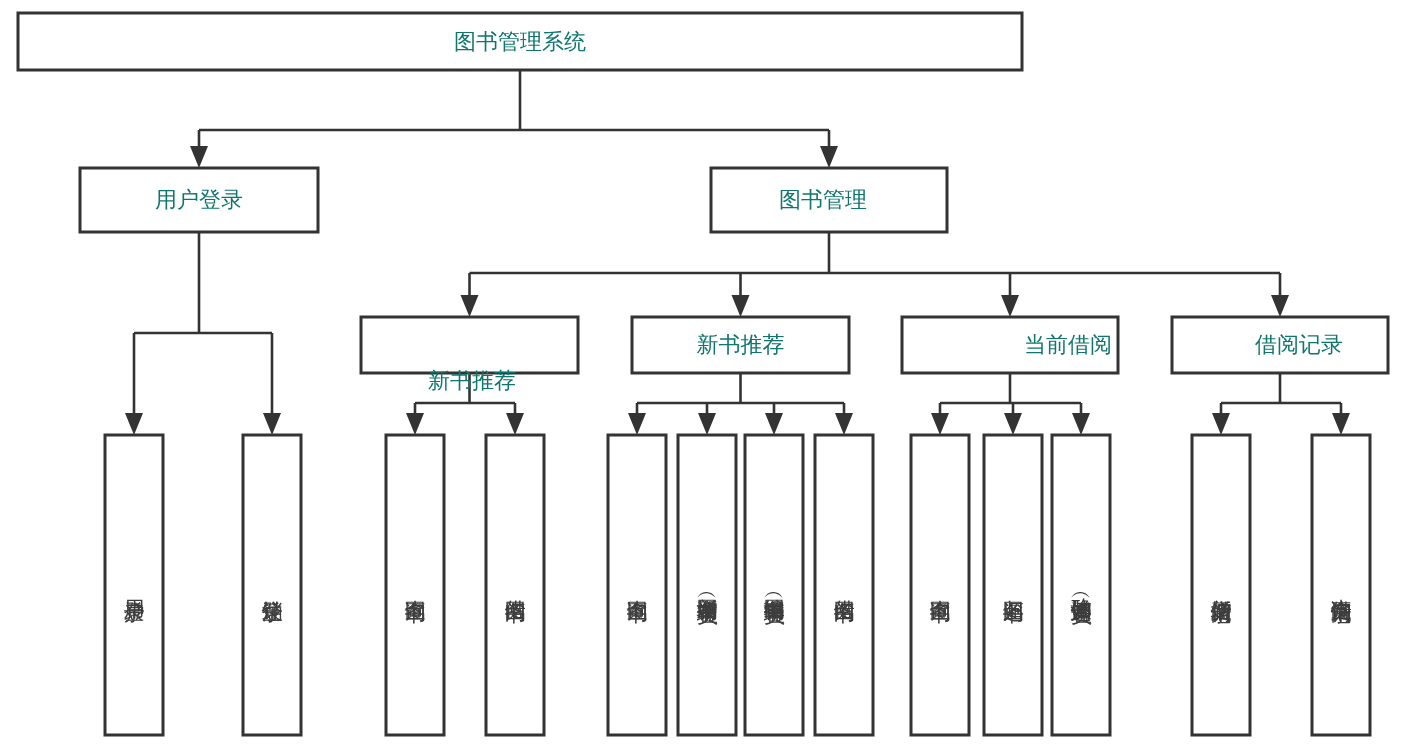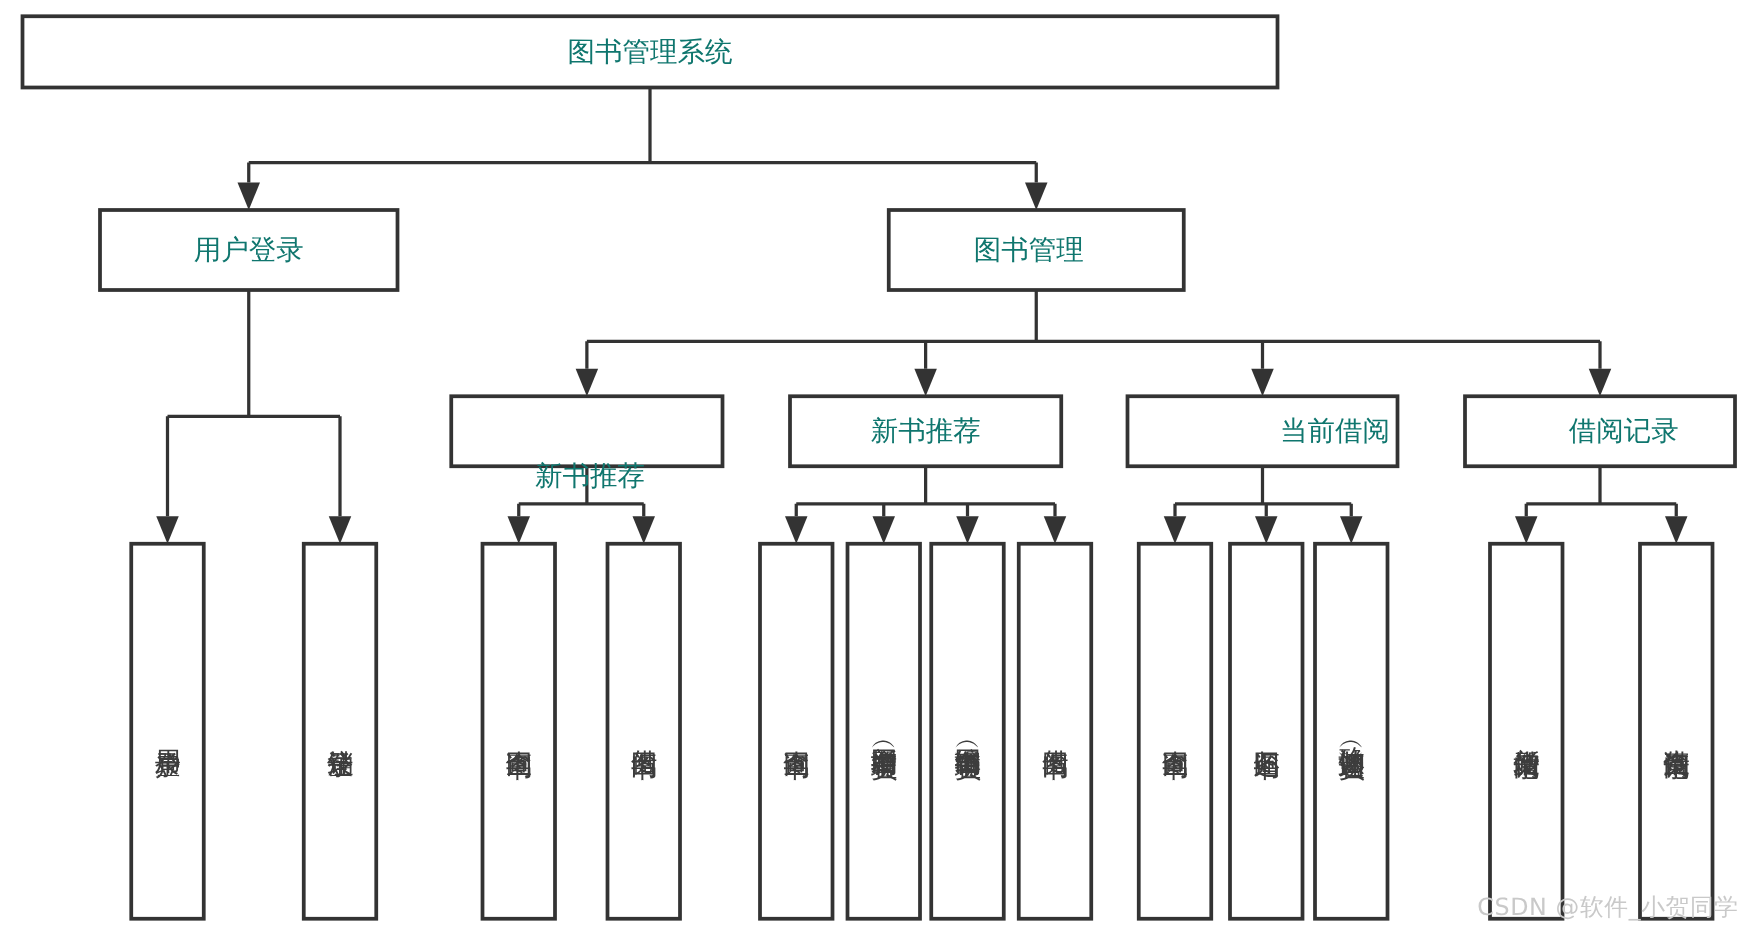--- a/index.html
+++ b/index.html
@@ -173,14 +173,13 @@
       <div class="vlabel-wrap" style="left: 678px; top: 435px; width: 58px; height: 300px;">新增图书（管理员）</div>
       <div class="vlabel-wrap" style="left: 745px; top: 435px; width: 58px; height: 300px;">编辑图书（管理员）</div>
       <div class="vlabel-wrap" style="left: 815px; top: 435px; width: 58px; height: 300px;">借阅图书</div>
       <div class="vlabel-wrap" style="left: 911px; top: 435px; width: 58px; height: 300px;">查询图书</div>
       <div class="vlabel-wrap" style="left: 984px; top: 435px; width: 58px; height: 300px;">归还图书</div>
       <div class="vlabel-wrap" style="left: 1052px; top: 435px; width: 58px; height: 300px;">确认归还（管理员）</div>
       <div class="vlabel-wrap" style="left: 1192px; top: 435px; width: 58px; height: 300px;">新增借阅记录</div>
       <div class="vlabel-wrap" style="left: 1312px; top: 435px; width: 58px; height: 300px;">查询借阅记录</div>
     </div>
 
-  <div class="watermark">CSDN @软件_小贺同学</div>
 </div>
 
 </body></html>

